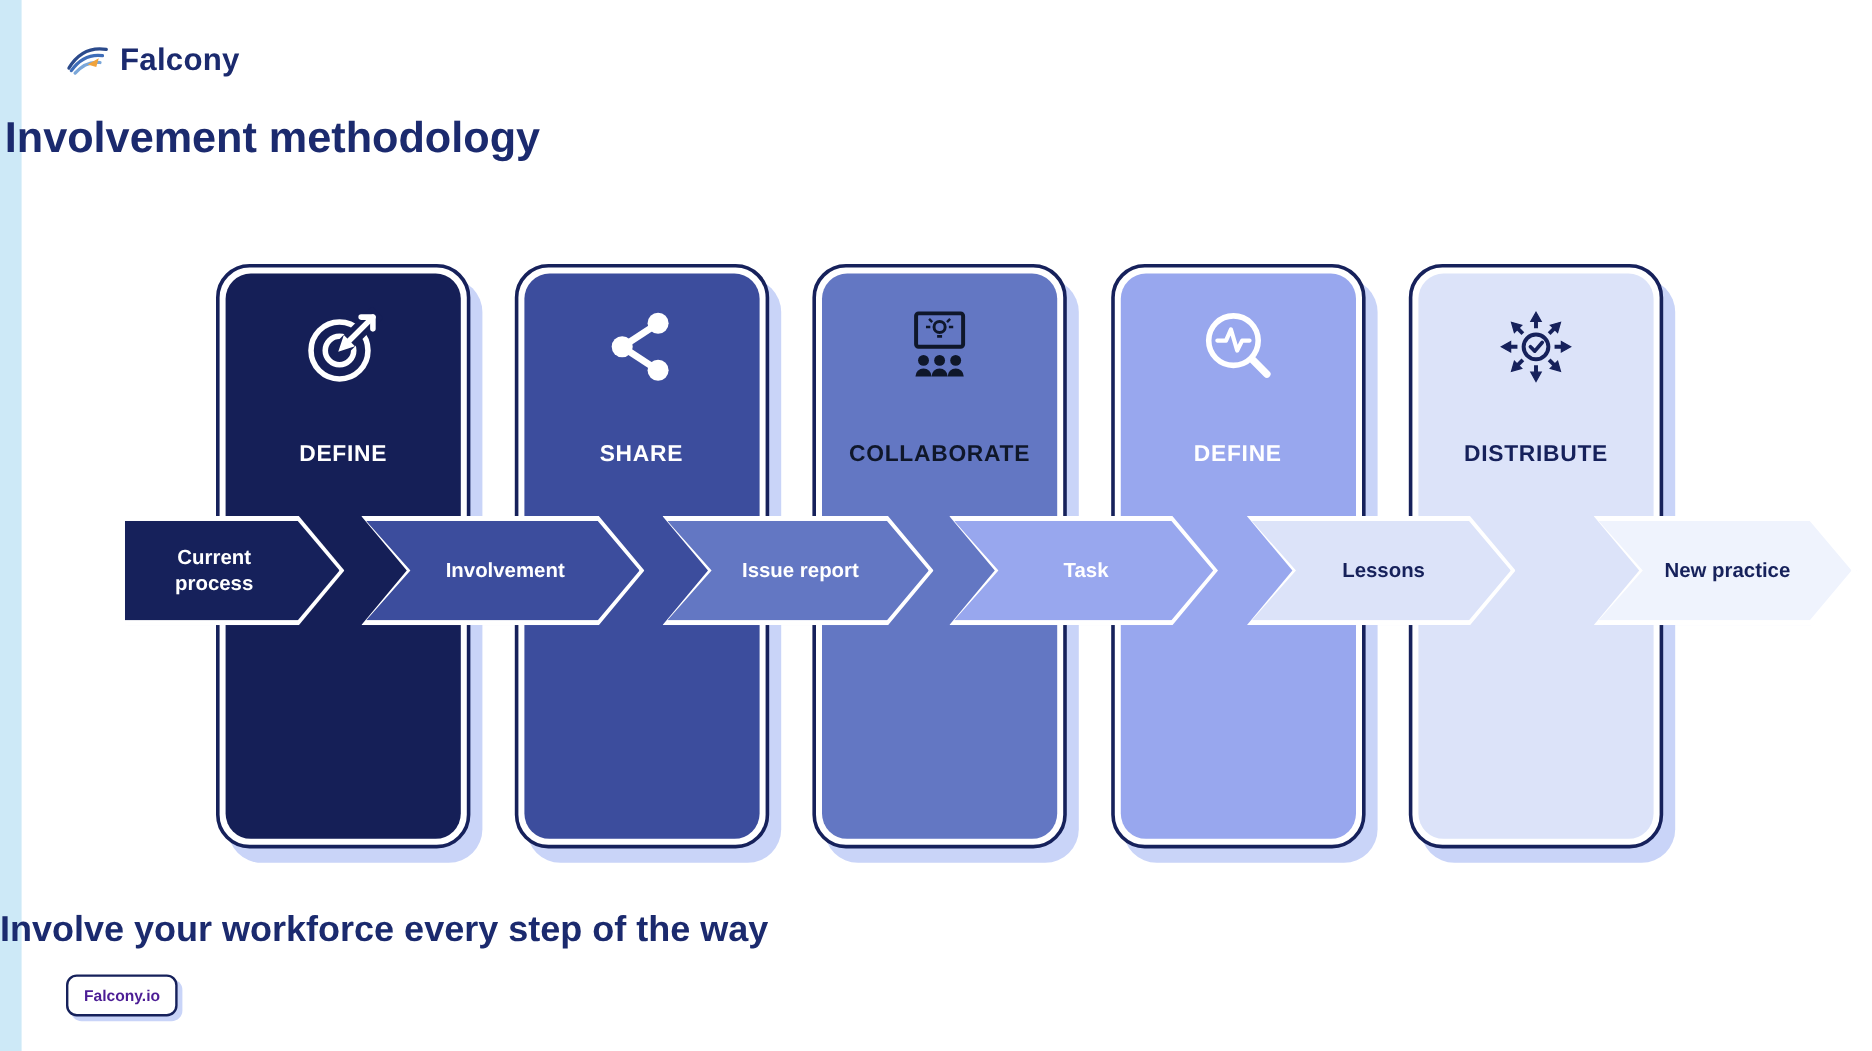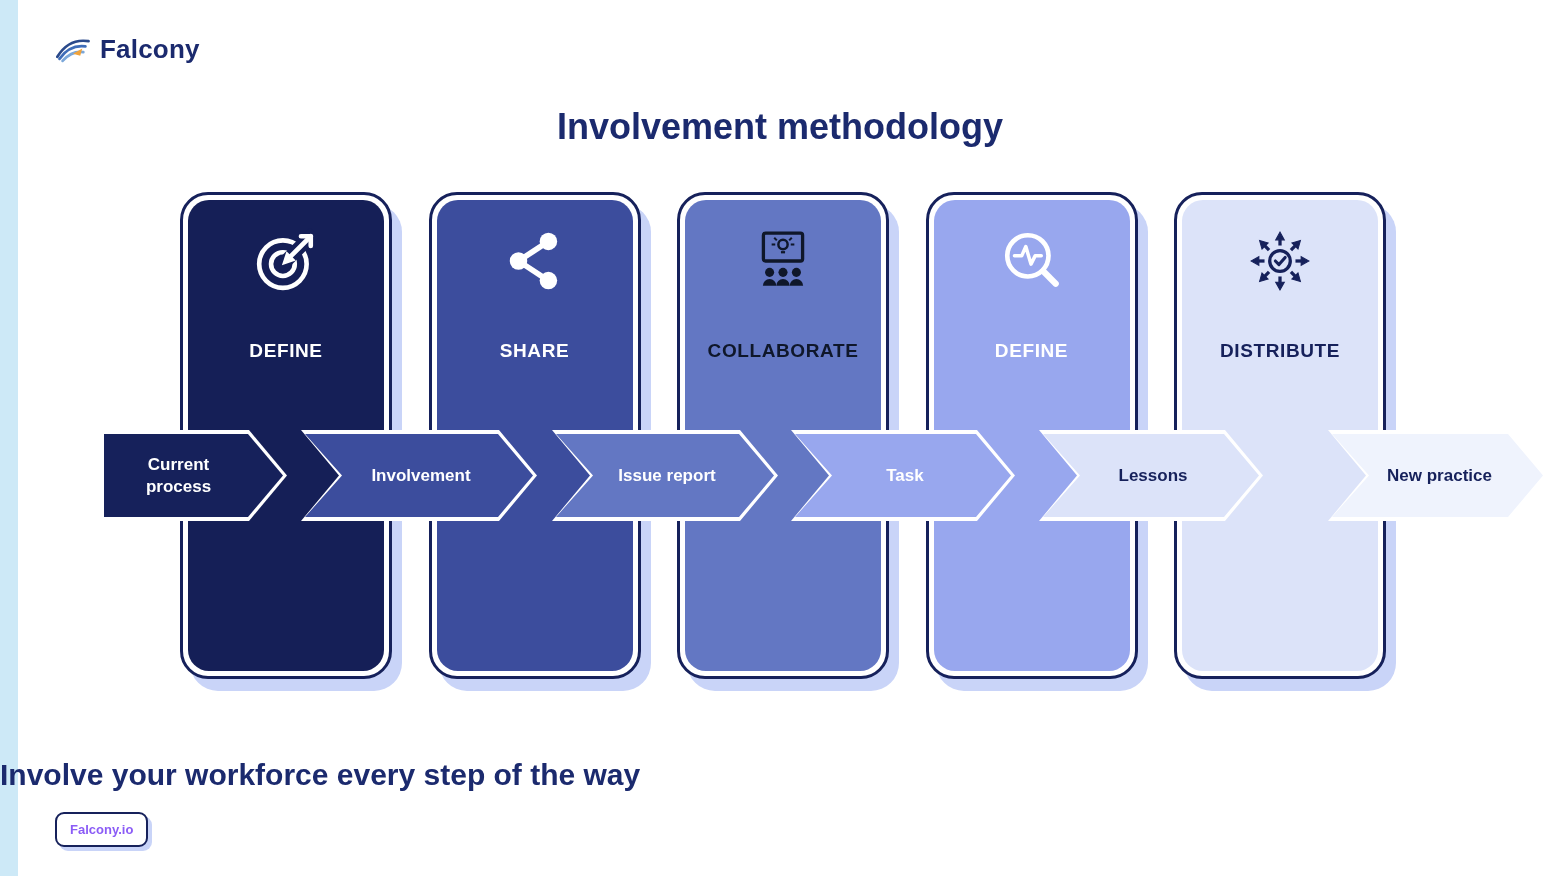--- a/index.html
+++ b/index.html
@@ -5,24 +5,24 @@
   html,body{margin:0;padding:0;background:#ffffff;}
   .slide{
     position:relative;width:1560px;height:876px;background:#ffffff;
     font-family:"Liberation Sans",sans-serif;overflow:hidden;
   }
   .left-strip{position:absolute;left:0;top:0;width:18px;height:100%;background:#cde9f7;}
 
   .logo{position:absolute;left:56px;top:34px;display:flex;align-items:center;gap:8px;}
   .logo-text{font-size:26px;font-weight:800;color:#1b2a6e;letter-spacing:.2px;}
 
-  .title{position:absolute;top:90px;left:0;right:0;margin:16px;text-align:center;
+  .title{position:absolute;top:90px;left:0;right:0;margin:4px;
     font-size:36px;font-weight:800;color:#1b2a6e;}
 
-  .cards{position:absolute;left:180px;top:192px;width:1206px;height:487px;
+  .cards{position:absolute;left:180px;top:220px;width:1206px;height:487px;
     display:flex;justify-content:space-between;z-index:1;}
   .card{width:212px;box-sizing:border-box;border:3px solid #16215b;border-radius:28px;
     background:#ffffff;padding:5px;box-shadow:10px 12px 0 0 #c9d4f8;}
   .card-inner{height:100%;border-radius:21px;background:var(--card-bg);
     display:flex;flex-direction:column;align-items:center;}
   .card-icon{margin-top:28px;flex:0 0 auto;}
   .card-label{margin-top:46px;font-size:19px;font-weight:700;letter-spacing:.6px;}
 
   .arrow{position:absolute;top:430px;height:91px;background:#ffffff;z-index:5;
     filter:drop-shadow(6px 8px 2px rgba(166,182,235,0.55));}
@@ -33,21 +33,21 @@
   .arrow-inner{position:absolute;inset:4px;background:var(--arrow-bg);
     display:flex;align-items:center;justify-content:center;padding-right:30px;box-sizing:border-box;}
   .arrow.notch .arrow-inner{padding-left:34px;}
   .arrow-label{color:var(--arrow-fg);font-size:17px;font-weight:700;text-align:center;
     line-height:1.25;max-width:118px;}
 
   .tagline{position:absolute;top:758px;left:0;right:0;margin:0;
     font-size:30px;font-weight:800;color:#1b2a6e;}
 
   .badge{position:absolute;left:55px;top:812px;background:#ffffff;border:2px solid #16215b;
-    border-radius:9px;padding:8px 13px;font-size:13px;font-weight:700;color:#8b5cf6;
+    border-radius:9px;padding:8px 13px;font-size:13px;font-weight:700;color:#4c1d95;
     box-shadow:4px 4px 0 0 #c9d4f8;}
 </style>
 </head>
 <body>
 
 <div class="slide">
   <div class="left-strip"></div>
 
   <div class="logo">
     <svg width="36" height="27" viewBox="0 0 34 26">

